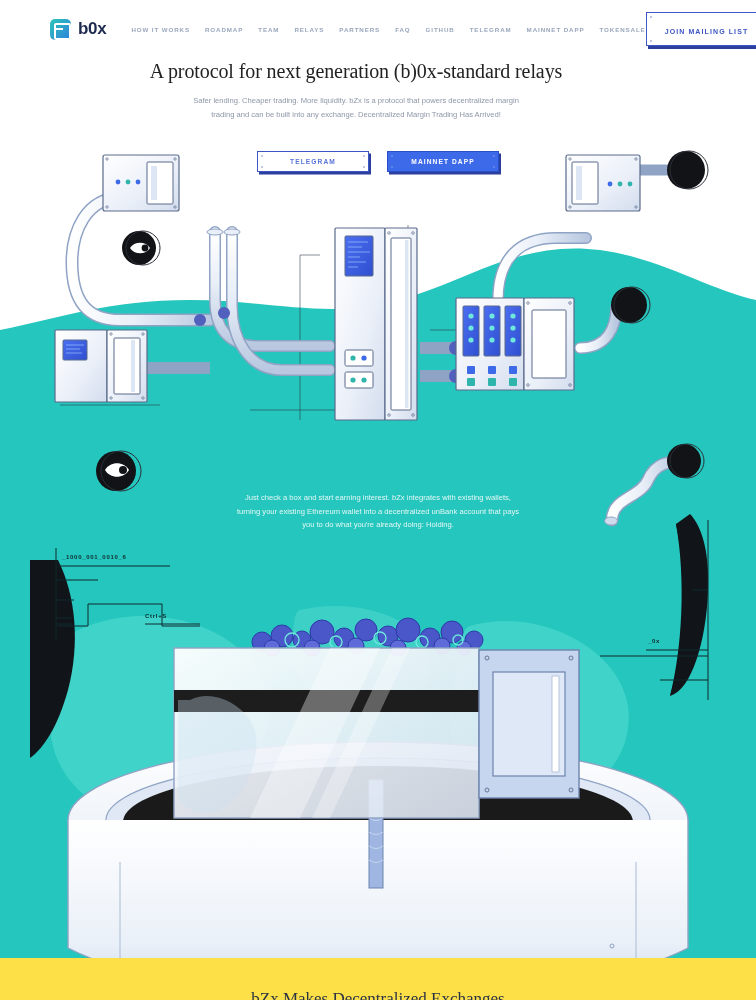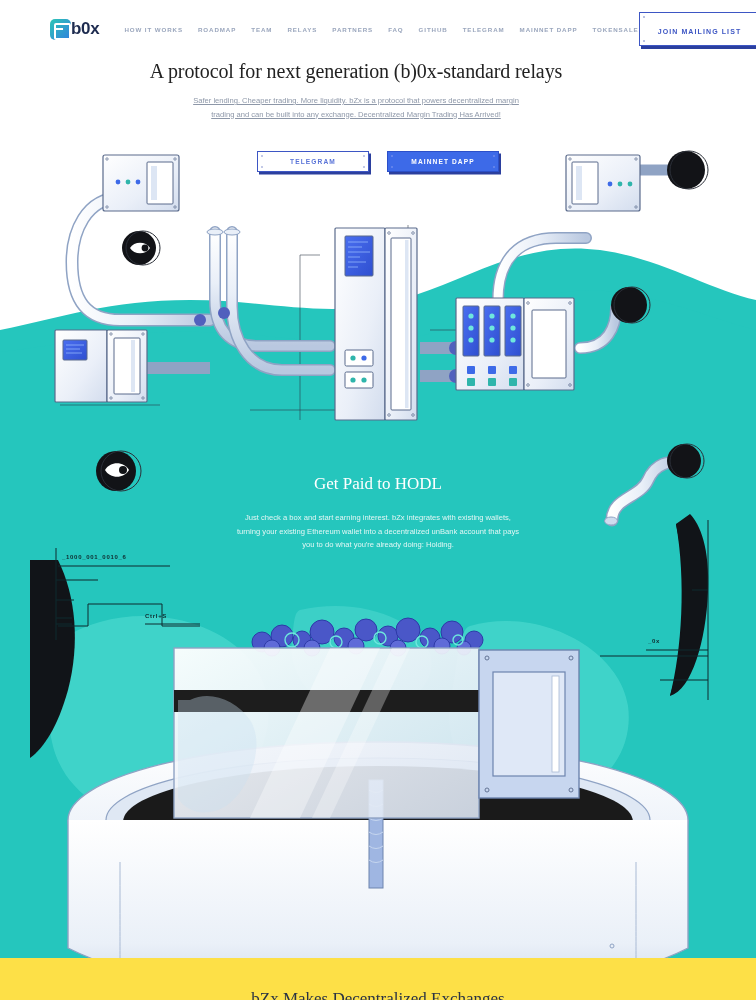--- a/index.html
+++ b/index.html
@@ -13,21 +13,21 @@
   #page { position: relative; width: 756px; height: 1000px; overflow: hidden; background:#fff; }
 
   
   .bg-svg { position:absolute; left:0; top:0; width:756px; height:1000px; }
 
   
   .header {
     position: absolute; left:0; top:0; width:756px; height:58px;
     display:flex; align-items:center; padding:0 52px 0 50px; z-index:40;
   }
-  .logo-wrap { display:flex; align-items:center; }
+  .logo-wrap { display:flex; align-items:center; gap:7px; }
   .logo-mark {
     width:21px; height:21px; border-radius:5px;
     background: linear-gradient(135deg,#2ec5b6 0%, #2f7fe0 100%);
     position:relative; flex:0 0 auto;
   }
   .logo-mark::before {
     content:""; position:absolute; left:4px; top:4px; width:13px; height:13px;
     border:2px solid #fff; border-radius:2px;
   }
   .logo-mark::after {
@@ -58,21 +58,21 @@
   .screw.bl { left:3px; bottom:3px; } .screw.br { right:3px; bottom:3px; }
 
   
   .hero-text { position:absolute; top:60px; left:0; width:712px; text-align:center; z-index:30; }
   .hero-title {
     font-family:"Liberation Serif", serif; font-size:20px; color:#222; font-weight:normal;
     letter-spacing:-0.1px;
   }
   .hero-sub {
     margin-top:11px; font-size:7.6px; line-height:13.5px; color:#8d97a8;
-    max-width:330px; margin-left:auto; margin-right:auto;text-decoration:underline;
+    max-width:330px; margin-left:auto; margin-right:auto;
   }
 
   .cta-row { position:absolute; top:151px; left:0; width:756px; display:flex; justify-content:center; gap:18px; z-index:30; }
   .cta {
     position:relative; width:112px; height:21px; display:flex; align-items:center; justify-content:center;
     cursor:pointer; font-size:6.6px; font-weight:bold; letter-spacing:1.1px;
   }
   .cta.telegram { background:#fff; border:1.4px solid #3d56c4; color:#5a74d8; box-shadow:2px 2.5px 0 0 #2b3f9e; }
   .cta.mainnet  { background:#3d6ae8; border:1.4px solid #2b4fc9; color:#ffffff; box-shadow:2px 2.5px 0 0 #2b3f9e; }
   .cta .screw { border-color:rgba(255,255,255,.0); }
@@ -485,21 +485,20 @@
     <div class="cta mainnet">
       <span class="screw tl"></span>
       <span class="screw tr"></span>
       <span class="screw bl"></span>
       <span class="screw br"></span>
       <span>MAINNET DAPP</span>
     </div>
   </div>
 
   <div class="hodl">
-    <h2 class="hodl-title">Get Paid to HODL</h2>
     <p class="hodl-sub">Just check a box and start earning interest. bZx integrates with existing wallets, turning your existing Ethereum wallet into a decentralized unBank account that pays you to do what you're already doing: Holding.</p>
   </div>
 
   <div class="anno anno-1">_1000_001_0010_6</div>
   <div class="anno anno-2">Ctrl+S</div>
   <div class="anno anno-3">_0x</div>
 
   <div class="bottom-strip">
     <div class="bottom-title">bZx Makes Decentralized Exchanges</div>
   </div>

